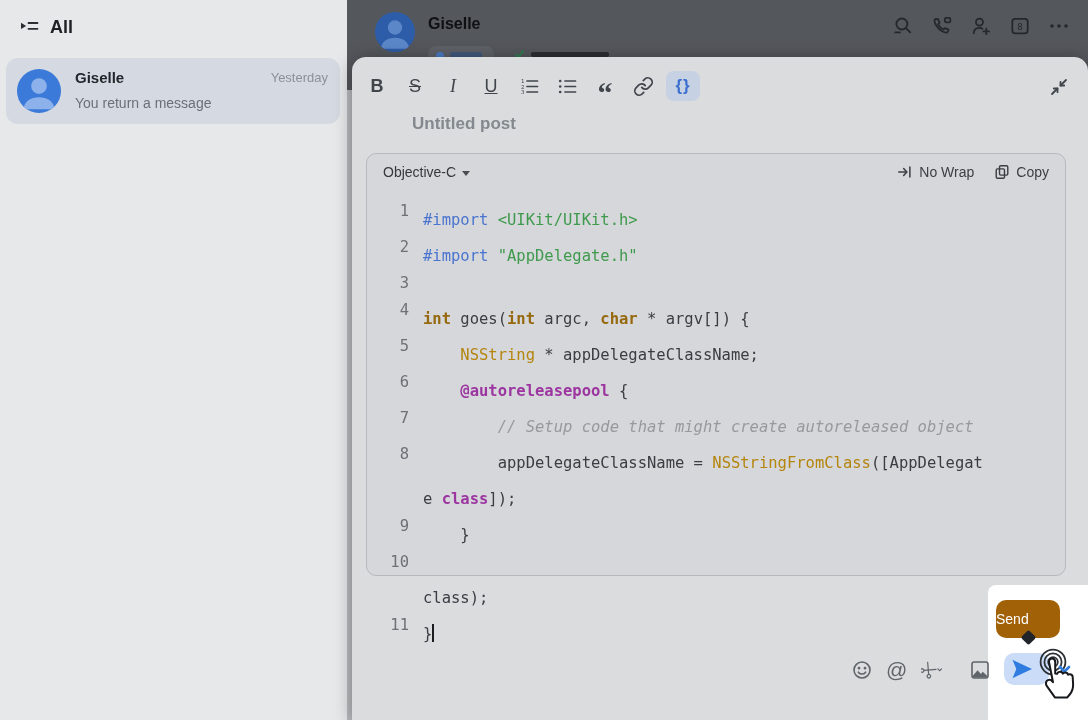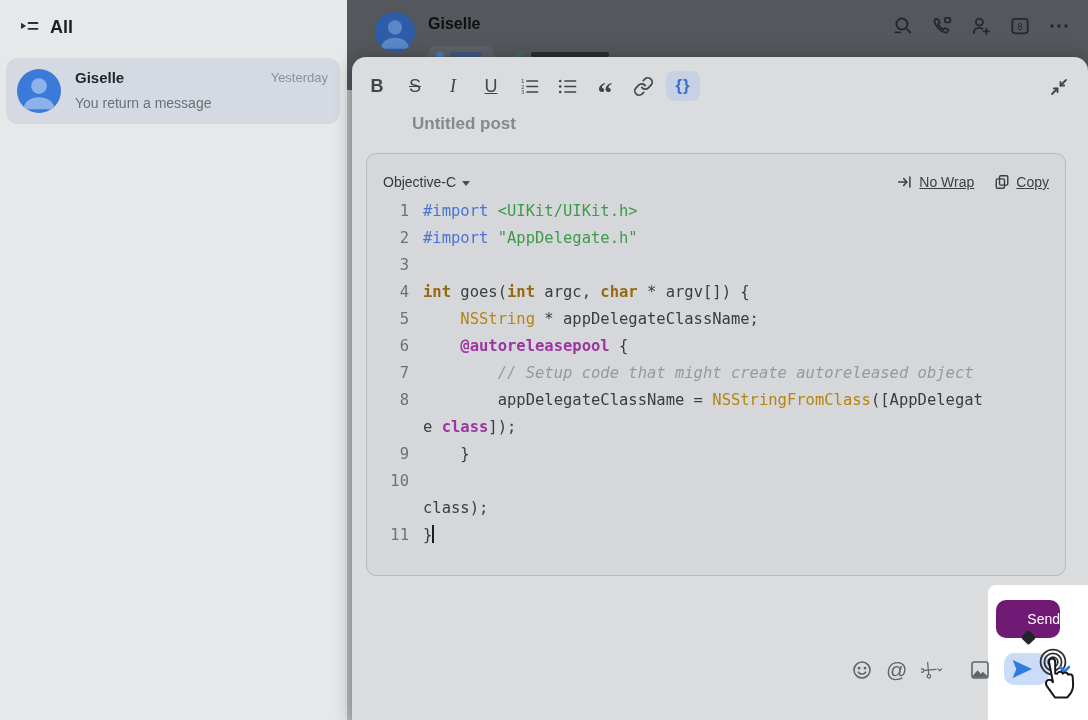--- a/index.html
+++ b/index.html
@@ -38,49 +38,49 @@
   .tool-btn.i { font-style:italic; font-family:"Liberation Serif",serif; font-weight:500; }
   .tool-btn.u { text-decoration:underline; font-weight:500; }
   .tool-btn.quote { font-family:"Liberation Serif",serif; font-size:30px; font-weight:700; line-height:10px; padding-top:14px; }
   .tool-btn svg { width:21px; height:21px; }
   .tool-btn.code-active { color:#3a6fd0; background:#c6d1e4; font-weight:600; font-size:17px; letter-spacing:1px; width:34px; }
   .collapse-btn { position:absolute; right:19px; top:20px; width:20px; height:20px; color:#41464c; cursor:pointer; }
   .post-title { position:absolute; left:14px; top:57px; font-size:17px; font-weight:700; color:#84898f; cursor:text;margin-left:46px; }
 
   
   .code-block { position:absolute; left:14px; top:96px; width:700px; height:423px; background:#d5d7da; border:1px solid #b5b9bf; border-radius:10px; }
-  .code-header { display:flex; align-items:flex-end; height:36px; padding:10px 16px 0 16px; font-size:14px; color:#35383d; }
+  .code-header { display:flex; align-items:flex-start; height:36px; padding:10px 16px 0 16px; font-size:14px; color:#35383d; }
   .lang-select { display:flex; align-items:center; gap:6px; cursor:pointer; font-weight:400; }
   .lang-caret { width:0; height:0; border-left:4.5px solid transparent; border-right:4.5px solid transparent; border-top:5.5px solid #4a4e54; margin-top:2px; }
   .code-actions { margin-left:auto; display:flex; align-items:center; gap:20px; color:#3b3f45; }
-  .code-action { display:flex; align-items:center; gap:6px; cursor:pointer;text-decoration:underline; }
+  .code-action { display:flex; align-items:center; gap:6px; cursor:pointer; }
   .code-action svg { width:16px; height:16px; }
   .code-lines { padding:8px 16px 10px 16px; font-family:"DejaVu Sans Mono",monospace; font-size:15.5px; line-height:27px; cursor:text; }
   .code-row { display:flex; }
   .ln { width:26px; text-align:right; color:#6d7177; flex:0 0 26px; user-select:none; }
-  .code-text { padding-left:14px; white-space:pre; color:#3a3d43; }
+  .code-text { padding-left:14px; white-space:pre; color:#3a3d43;margin-top:9px; }
   .tok-p { color:#3a3d43; }
   .tok-m { color:#4a74cf; }
   .tok-s { color:#3f9a4d; }
   .tok-t { color:#96690e; font-weight:700; }
   .tok-b { color:#b5850e; }
   .tok-k { color:#9c35a0; font-weight:700; }
   .tok-l { color:#2172ad; font-weight:700; }
   .tok-c { color:#97999f; font-style:italic; }
   .caret { display:inline-block; width:1.5px; height:18px; background:#1a1c1f; vertical-align:-3px; }
 
   
   .composer-icon { position:absolute; color:#5f646a; cursor:pointer; z-index:5; }
   .composer-icon svg { width:22px; height:22px; display:block; }
 
   
   .spotlight { position:absolute; left:988px; top:585px; width:100px; height:135px; background:#ffffff; border-radius:8px 0 0 0; z-index:4; }
   .send-btn { position:absolute; left:1004px; top:653px; width:45px; height:32px; background:#cadcf8; border-radius:10px; z-index:5; cursor:pointer; display:flex; align-items:center; padding-left:6px; }
   .send-btn svg { width:24px; height:20px; }
-  .tooltip { position:absolute; left:996px; top:600px; width:64px; height:38px; background:#701a75; color:#ffffff; border-radius:10px; font-size:14px; display:flex; align-items:center; justify-content:flex-end; z-index:6; }
+  .tooltip { position:absolute; left:996px; top:600px; width:64px; height:38px; background:#a16207; color:#ffffff; border-radius:10px; font-size:14px; display:flex; align-items:center; justify-content:flex-start; z-index:6; }
   .tooltip::after { content:""; position:absolute; bottom:-5px; left:27px; width:11px; height:11px; background:#21252a; transform:rotate(45deg); border-radius:2px; }
   .cursor-overlay { position:absolute; left:1036px; top:646px; width:56px; height:74px; z-index:7; pointer-events:none; }
 
   .avatar-person { width:100%; height:100%; }
 </style>
 </head>
 <body>
 
 <aside class="sidebar">
   <div class="sidebar-header">

